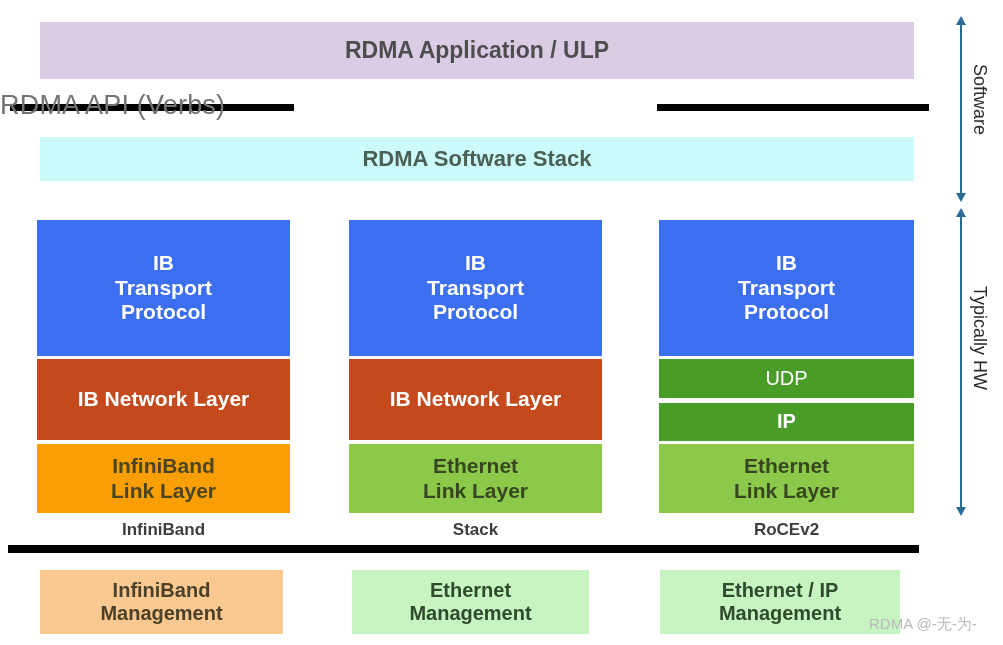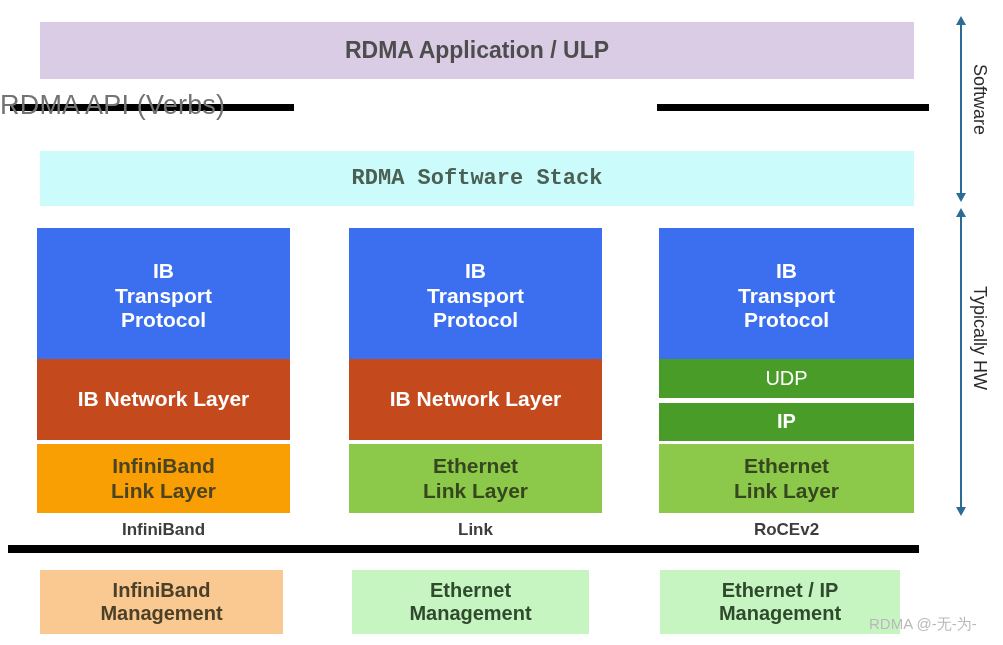--- a/index.html
+++ b/index.html
@@ -30,26 +30,25 @@
 
   
   #app-box {
     left: 40px; top: 22px; width: 874px; height: 57px;
     background: #dacce4;
     color: #4d4d4d;
     font-size: 23px;
     font-weight: bold;
   }
   #stack-box {
-    left: 40px; top: 151px; width: 874px; height: 55px;
+    left: 40px; top: 137px; width: 874px; height: 44px;
     background: #ccfbfb;
     color: #4a6054;
     font-size: 22px;
     font-weight: bold;
-    font-family: Liberation Mono, monospace;
   }
 
   
   #api-label {
     position: absolute;
     left: 0; top: 90px; width: 1003px;
     font-size: 27px;
     color: #737373;
     letter-spacing: 0.2px;
   }
@@ -57,21 +56,21 @@
     position: absolute;
     height: 7px;
     background: #000000;
     top: 104px;
   }
   #api-rule-left  { left: 10px;  width: 284px; }
   #api-rule-right { left: 657px; width: 272px; }
 
   
   .col-transport {
-    top: 228px; height: 136px;
+    top: 220px; height: 136px;
     background: #3b6ff0;
     color: #ffffff;
     font-size: 21px;
     font-weight: bold;
   }
   .col-ibnet {
     top: 359px; height: 81px;
     background: #c4491c;
     color: #ffffff;
     font-size: 21px;
@@ -234,21 +233,21 @@
       <span>Protocol</span>
     </span>
   </div>
   <div class="box col-ibnet c2">IB Network Layer</div>
   <div class="box col-link-eth c2">
     <span>
       <span>Ethernet</span><br>
       <span>Link Layer</span>
     </span>
   </div>
-  <div class="col-caption cap2">Link</div>
+  <div class="col-caption cap2">Stack</div>
 
   <div class="box col-transport c3">
     <span>
       <span>IB</span><br>
       <span>Transport</span><br>
       <span>Protocol</span>
     </span>
   </div>
   <div class="box col-udp c3">UDP</div>
   <div class="box col-ip c3">IP</div>

